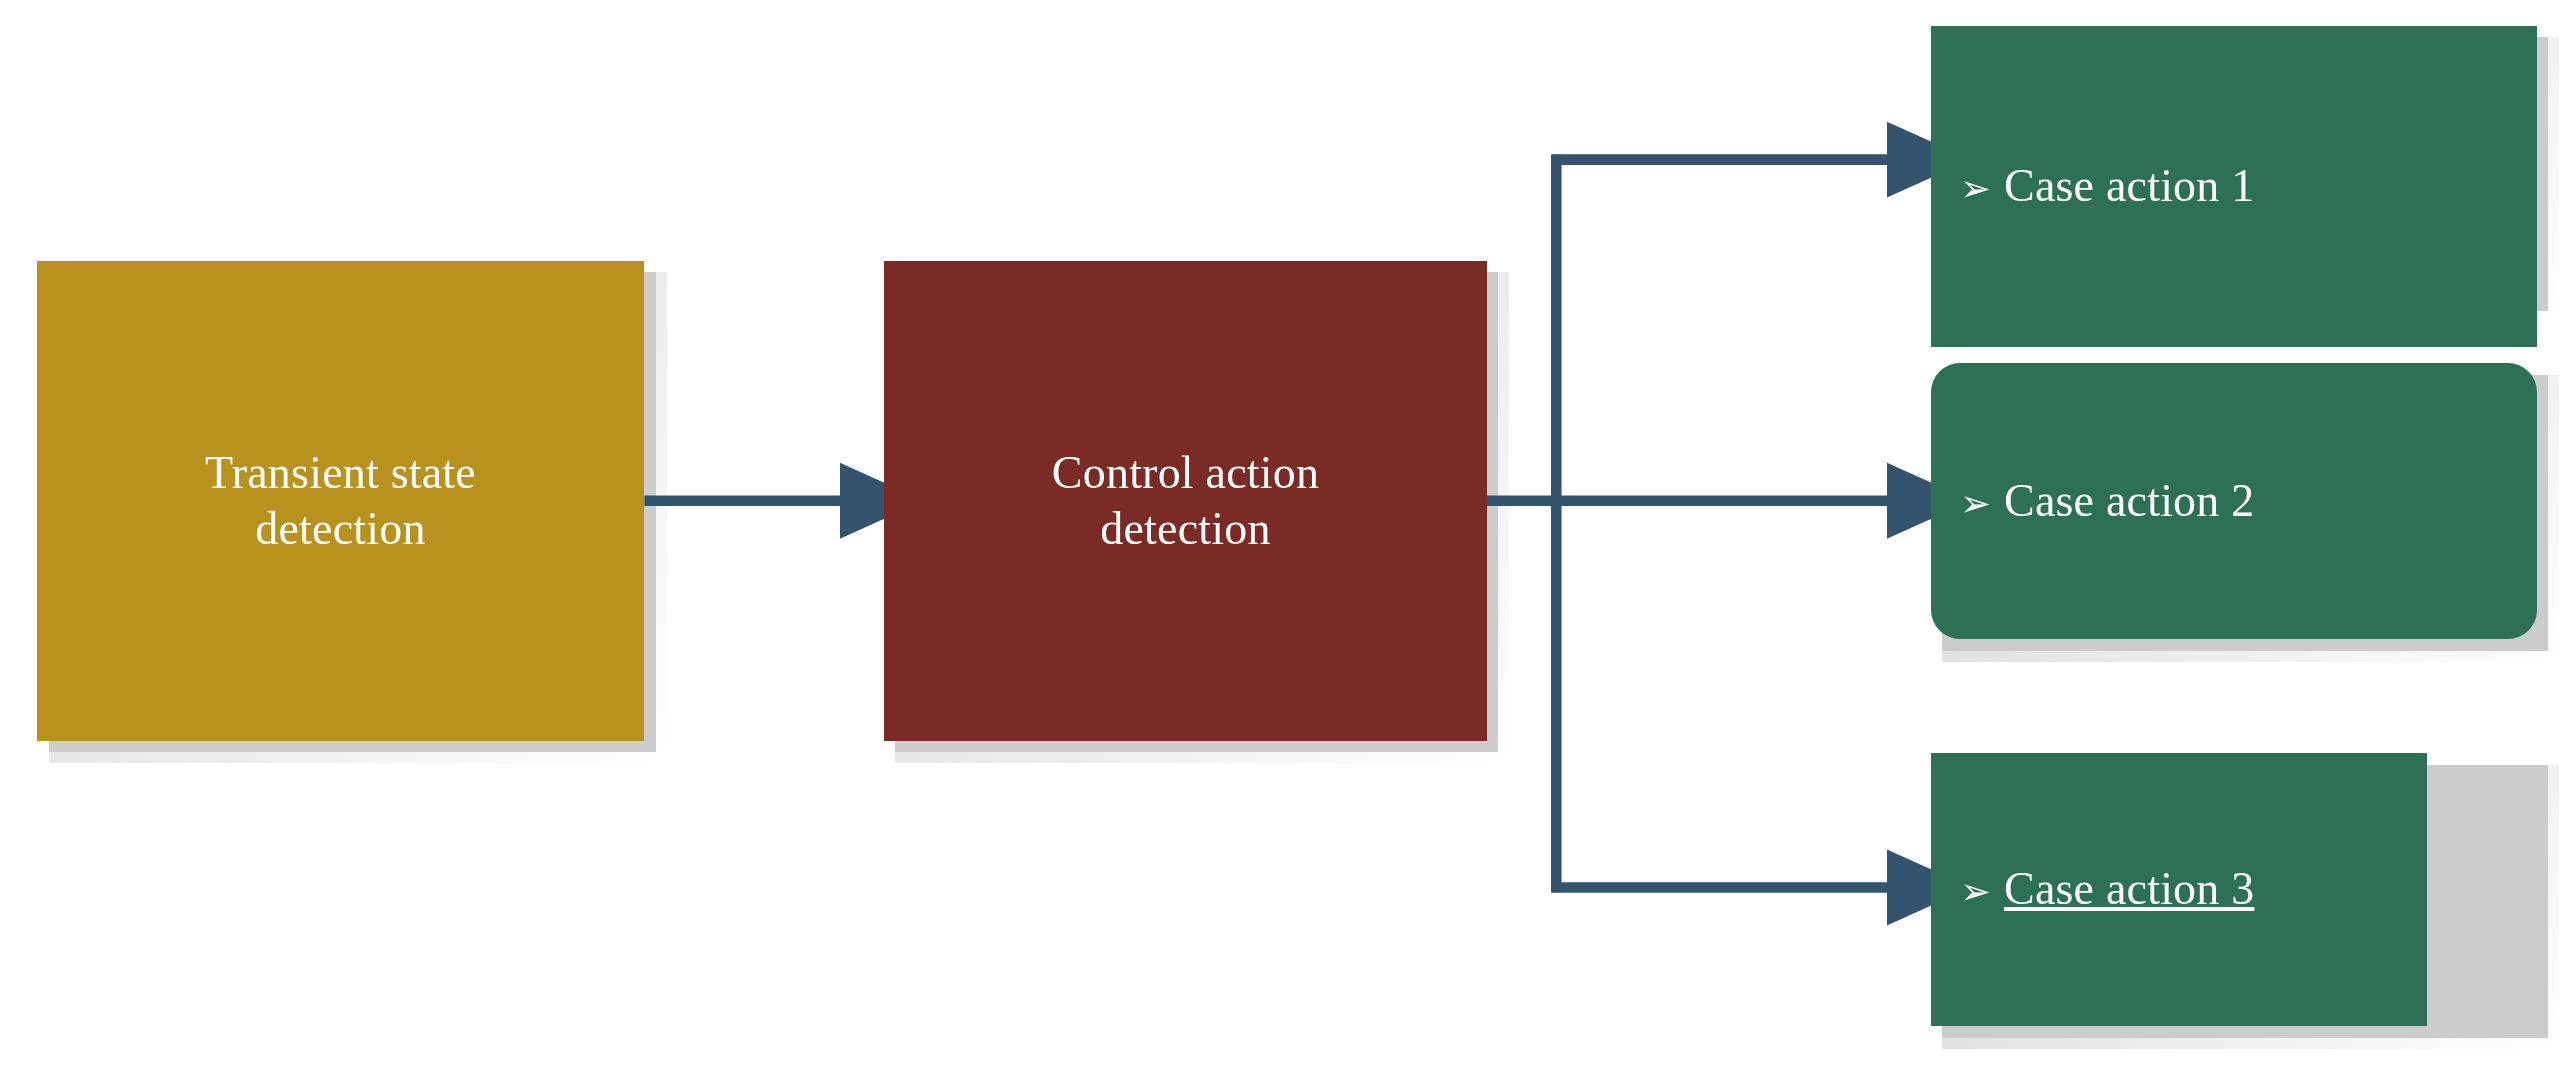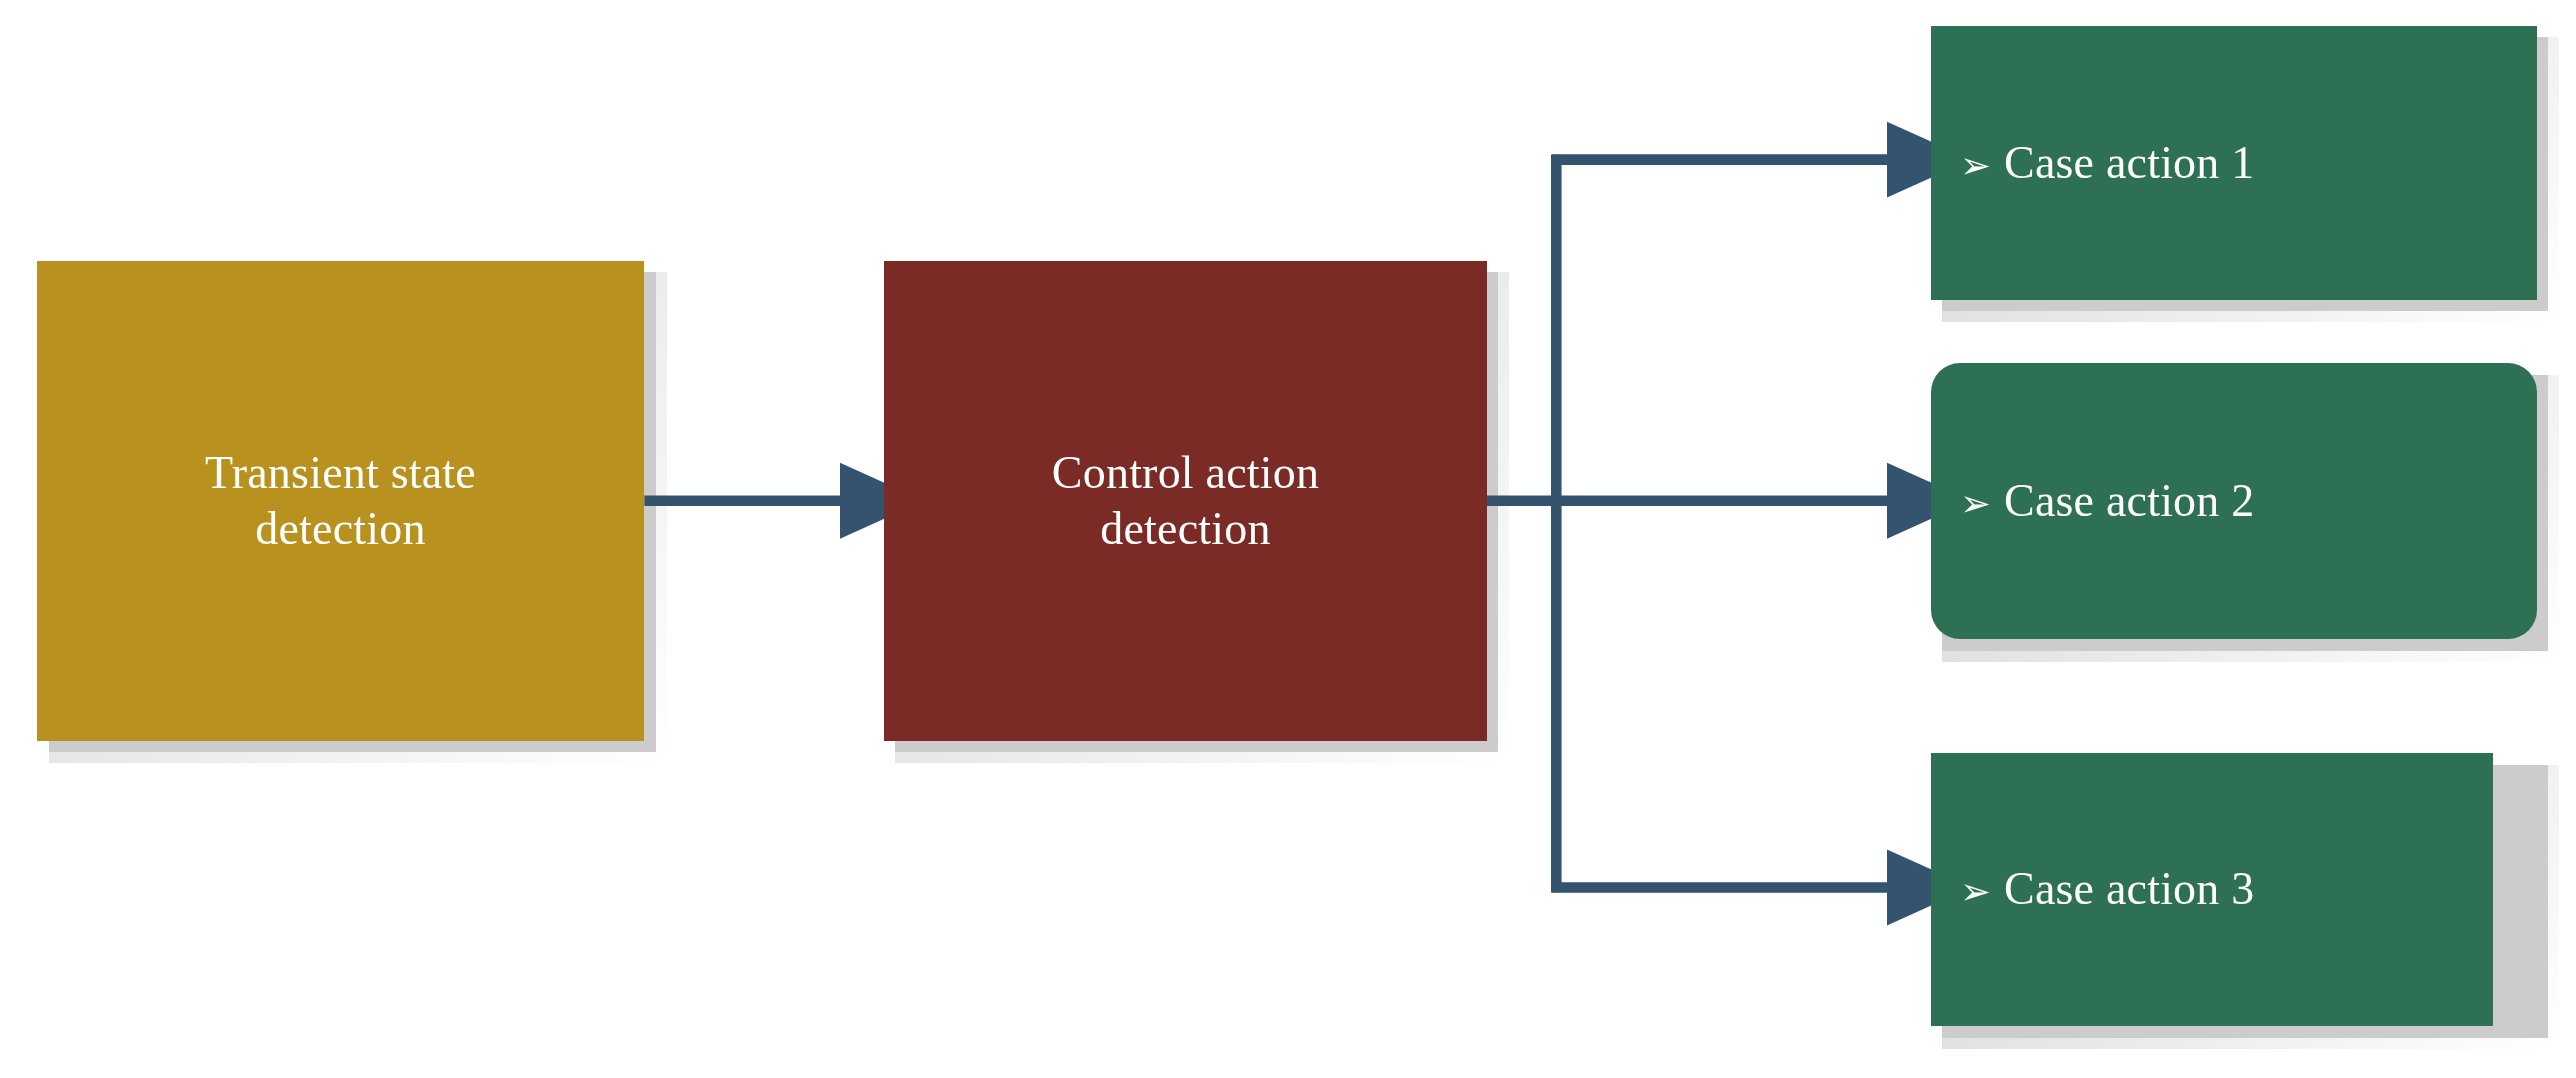--- a/index.html
+++ b/index.html
@@ -76,23 +76,23 @@
     padding-left: 29px;
   }
   .case-box .box-label { text-align: left; padding: 0; }
   .case-box .bullet {
     display: inline-block;
     width: 44px;
     vertical-align: baseline;
     font-family: "DejaVu Sans", sans-serif;
     font-size: 37px;
   }
-  #box-case-1 { left: 1931px; top: 26px;   width: 606px; height: 274px; }
+  #box-case-1 { left: 1931px; top: 26px;   width: 606px; height: 321px; }
   #box-case-2 { left: 1931px; top: 363px;  width: 606px; height: 276px; border-radius: 29px; }
-  #box-case-3 { left: 1931px; top: 753px;  width: 562px; height: 273px; }
+  #box-case-3 { left: 1931px; top: 753px;  width: 496px; height: 273px; text-decoration: underline; }
   #shadow-case-1 { left: 1942px; top: 37px;   width: 606px; height: 274px; }
   #shadow-case-2 { left: 1942px; top: 375px;  width: 606px; height: 276px; }
   #shadow-case-3 { left: 1942px; top: 765px;  width: 606px; height: 273px; }
 
   
   #connectors {
     position: absolute;
     left: 0; top: 0;
     width: 2576px; height: 1078px;
     z-index: 2;

